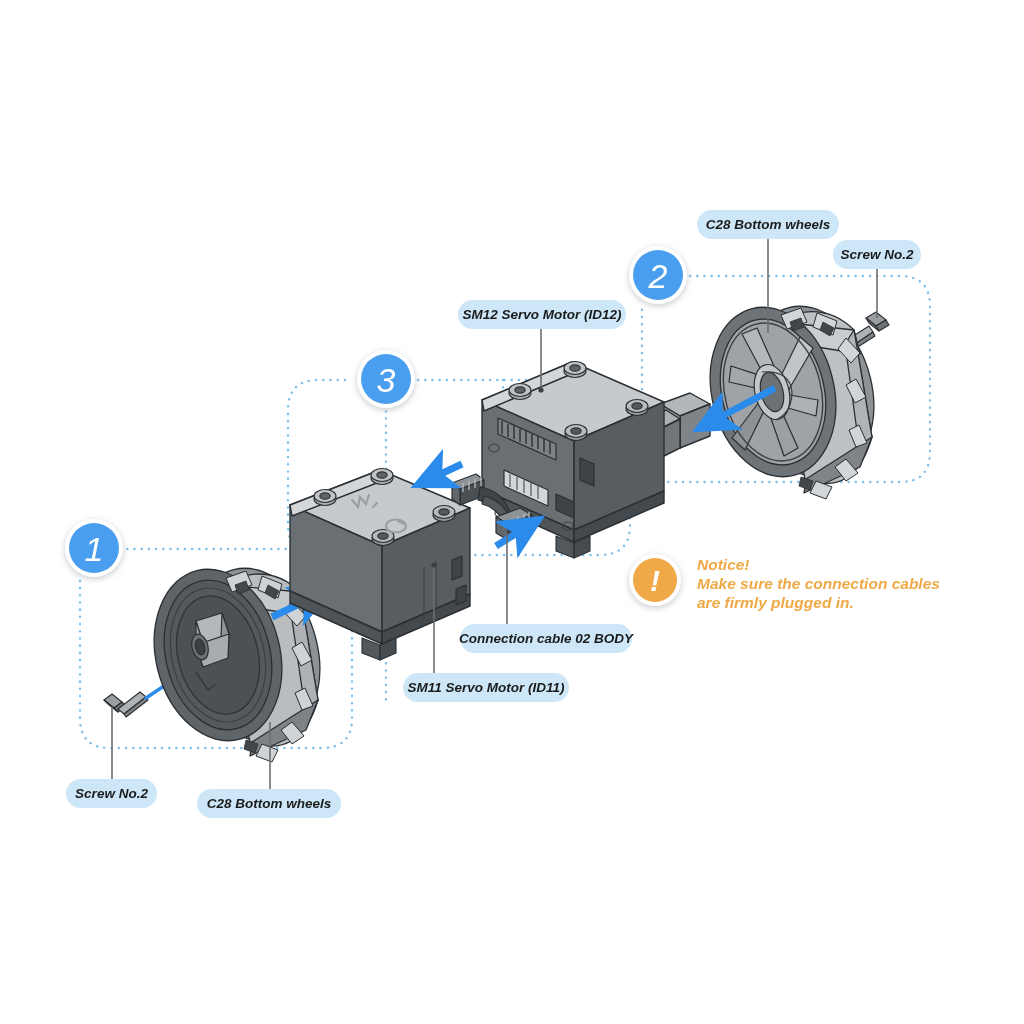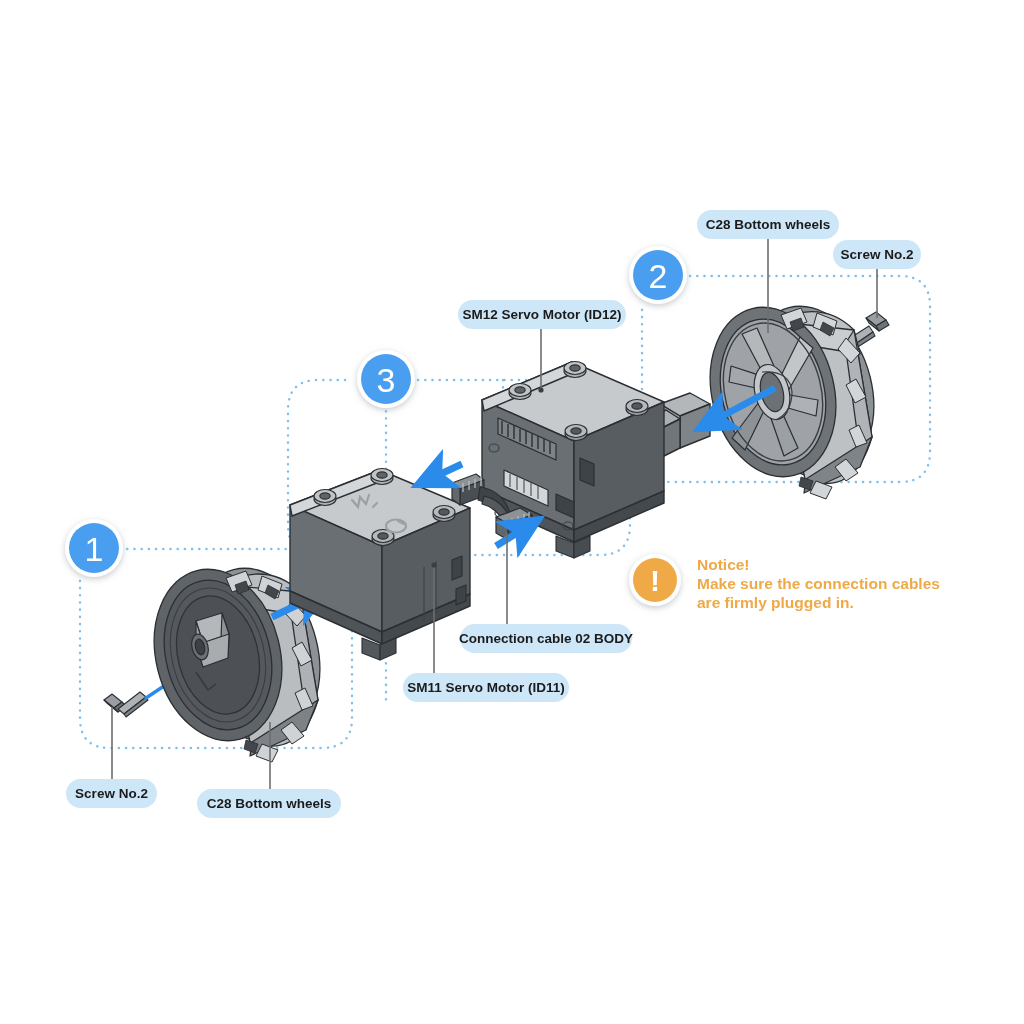--- a/index.html
+++ b/index.html
@@ -1,21 +1,21 @@
 <!DOCTYPE html>
 <html><head>
 <meta charset="utf-8">
 <style>
   html,body{margin:0;padding:0;}
   body{
     width:1024px;height:1024px;background:#ffffff;
     font-family:"Liberation Sans", sans-serif;
     overflow:hidden;position:relative;
   }
-  #stage{position:absolute;inset:0;width:1024px;height:908px;}
+  #stage{position:absolute;inset:0;width:1024px;height:908px;font-style:italic;}
   svg{display:block;}
   .pill-text{
     font-family:"Liberation Sans", sans-serif;
     font-weight:bold;font-size:13.5px;fill:#1b1b1b;
     dominant-baseline:middle;
   }
   .badge-num{
     font-family:"Liberation Sans", sans-serif;
     font-weight:normal;font-size:34px;fill:#ffffff;
     text-anchor:middle;dominant-baseline:central;

